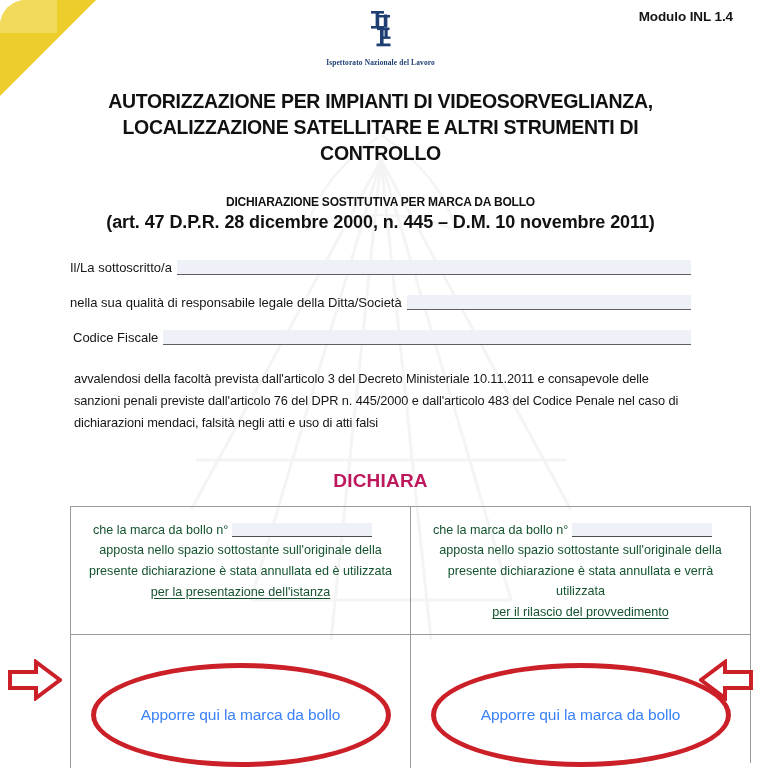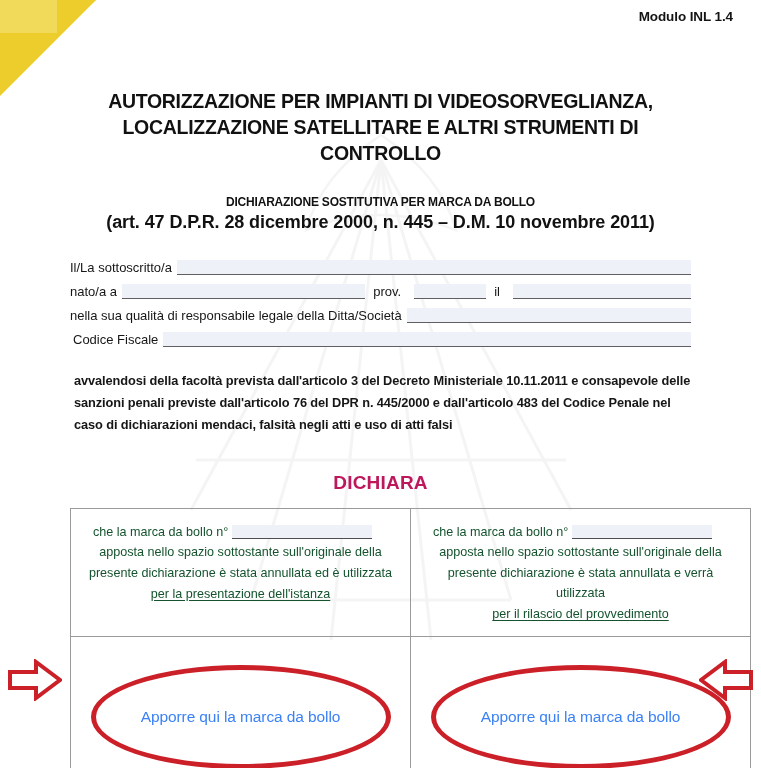--- a/index.html
+++ b/index.html
@@ -12,20 +12,21 @@
     color: #1a1a1a;
     overflow: hidden;
   }
 
   #page {
     position: relative;
     width: 761px;
     height: 768px;
     background: #ffffff;
     overflow: hidden;
+    border-radius: 26px;
   }
 
   
   .corner-wrap {
     position: absolute;
     top: 0; left: 0;
     width: 96px; height: 96px;
     pointer-events: none;
   }
   .corner-wrap svg { display: block; }
@@ -112,21 +113,21 @@
   
   .form-fields {
     margin-top: 27px;
     padding: 0 40px 0 40px;
   }
   .field-row {
     display: flex;
     align-items: flex-start;
     font-size: 13px;
     color: #161616;
-    margin-bottom: 9px;
+    margin-bottom: 20px;
     white-space: nowrap;
   }
   .field-label { flex: 0 0 auto; }
   .field-label.pad-left { padding-left: 3px; }
   .field-label.gap { padding: 0 8px; }
   .blank {
     flex: 1 1 auto;
     height: 15px;
     margin-left: 5px;
     background: #eef1f7;
@@ -134,21 +135,21 @@
   }
   .blank.w-prov { flex: 0 0 72px; }
   .blank.w-nato { flex: 1 1 auto; }
   .blank.w-il    { flex: 0 0 178px; }
 
   
   .legal-text {
     margin-top: 23px;
     padding: 0 40px 0 44px;
     font-size: 12.8px;
-    font-weight: bold;
+    font-weight: normal;
     line-height: 1.72;
     color: #161616;
     letter-spacing: -0.1px;
   }
 
   
   .dichiara {
     margin-top: 36px;
     text-align: center;
     font-size: 19px;
@@ -265,44 +266,53 @@
         <path d="M150 560 L410 560"></path>
       </g>
       <g stroke="#8a8a8a" stroke-width="2.5" fill="none">
         <path d="M280 95 q-60 40 -75 95 q70 -30 150 0 q-15 -55 -75 -95 z"></path>
       </g>
     </svg>
   </div>
 
   <div class="modulo-label">Modulo INL 1.4</div>
 
+  <div class="logo-block">
+    <svg class="logo-mark" width="52" height="48" viewBox="0 0 52 48" xmlns="http://www.w3.org/2000/svg">
+      <g fill="#1F3F73">
+        <rect x="16" y="3" width="13" height="2.6"></rect>
+        <rect x="20.6" y="4.5" width="3.6" height="15"></rect>
+        <rect x="16" y="18" width="13" height="2.6"></rect>
+        <path d="M24 7 L35 7 L35 9.5 L31.5 9.5 L31.5 18 L28.8 18 L28.8 9.5 L24 9.5 Z"></path>
+        <rect x="29" y="6.5" width="3.4" height="13"></rect>
+        <rect x="22" y="19.5" width="12.5" height="2.6"></rect>
+        <rect x="25" y="21" width="3.6" height="16"></rect>
+        <rect x="21.5" y="35.5" width="14" height="2.8"></rect>
+        <rect x="29.5" y="21" width="3.2" height="9"></rect>
+        <rect x="26.5" y="28.5" width="9" height="2.4"></rect>
+      </g>
+    </svg>
+    <div class="logo-caption">Ispettorato Nazionale del Lavoro</div>
+  </div>
 
   <div class="content">
 
     <div class="doc-title">AUTORIZZAZIONE PER IMPIANTI DI VIDEOSORVEGLIANZA, LOCALIZZAZIONE SATELLITARE E ALTRI STRUMENTI DI CONTROLLO</div>
 
     <div class="doc-subtitle">DICHIARAZIONE SOSTITUTIVA PER MARCA DA BOLLO</div>
 
     <div class="doc-subtitle-ref">(art. 47 D.P.R. 28 dicembre 2000, n. 445 – D.M. 10 novembre 2011)</div>
 
     <div class="form-fields">
 
       <div class="field-row">
         <span class="field-label">Il/La sottoscritto/a</span>
         <span class="blank"></span>
       </div>
 
-      <div class="field-row">
-        <span class="field-label">nato/a a</span>
-        <span class="blank w-nato"></span>
-        <span class="field-label gap">prov.</span>
-        <span class="blank w-prov"></span>
-        <span class="field-label gap">il</span>
-        <span class="blank w-il"></span>
-      </div>
 
       <div class="field-row">
         <span class="field-label">nella sua qualità di responsabile legale della Ditta/Società</span>
         <span class="blank"></span>
       </div>
 
       <div class="field-row">
         <span class="field-label pad-left">Codice Fiscale</span>
         <span class="blank"></span>
       </div>

